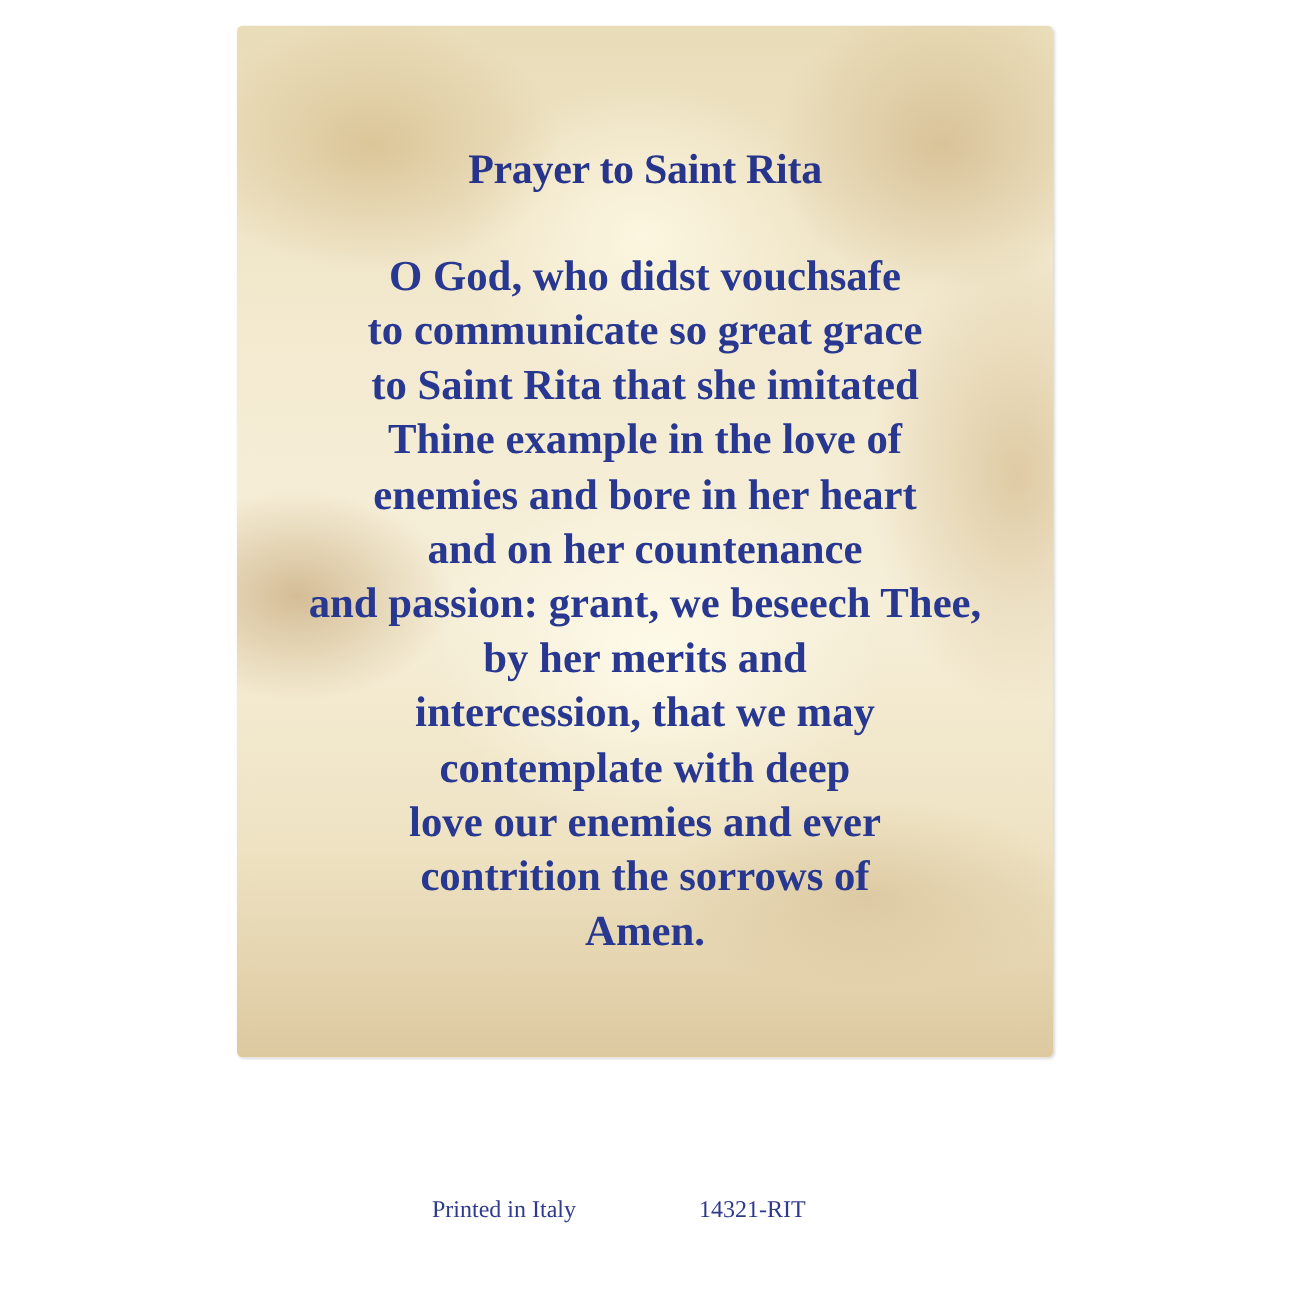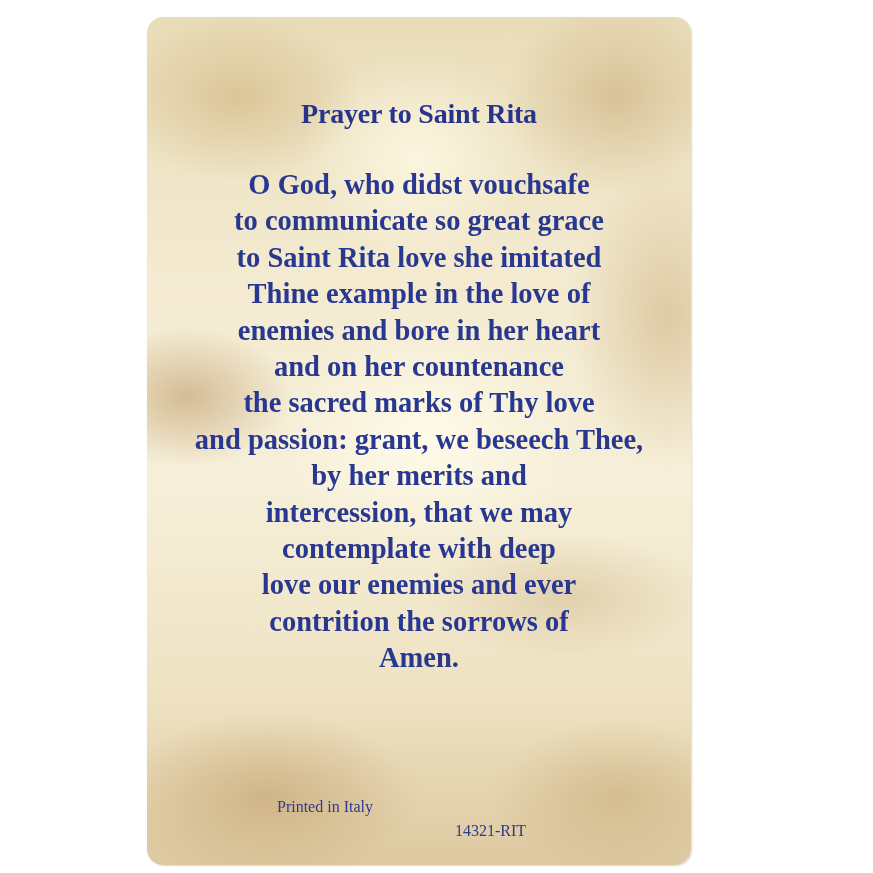--- a/index.html
+++ b/index.html
@@ -1,22 +1,22 @@
 <!DOCTYPE html>
 <html><head>
 <meta charset="utf-8">
 <style>
   html, body { margin:0; padding:0; }
   body {
     width:873px; height:873px; background:#ffffff; position:relative; overflow:hidden;
     font-family:"Liberation Serif", "DejaVu Serif", serif;
   }
   .card {
-    position:absolute; left:147px; top:17px; width:544px; height:848px;
-    border-radius:16px;
+    position:absolute; left:158px; top:17px; width:544px; height:688px;
+    border-radius:4px;
     background:
       radial-gradient(ellipse 180px 120px at 90px 80px, rgba(205,175,120,0.55), transparent 70%),
       radial-gradient(ellipse 160px 140px at 470px 80px, rgba(200,170,120,0.55), transparent 70%),
       radial-gradient(ellipse 150px 100px at 40px 380px, rgba(190,155,105,0.6), transparent 70%),
       radial-gradient(ellipse 140px 220px at 520px 300px, rgba(205,175,125,0.55), transparent 70%),
       radial-gradient(ellipse 200px 90px at 420px 580px, rgba(205,180,135,0.45), transparent 70%),
       radial-gradient(ellipse 220px 120px at 120px 780px, rgba(195,160,110,0.6), transparent 70%),
       radial-gradient(ellipse 180px 110px at 470px 780px, rgba(200,170,120,0.55), transparent 70%),
       radial-gradient(ellipse 200px 160px at 280px 420px, rgba(255,252,235,0.9), transparent 75%),
       radial-gradient(ellipse 160px 140px at 270px 140px, rgba(255,250,230,0.8), transparent 75%),
@@ -29,35 +29,34 @@
   }
   .prayer {
     position:absolute; left:0; right:0; top:150px; text-align:center;
     color:#283891; font-size:28.5px; line-height:36.4px;font-weight:bold;
   }
   .prayer .line { display:block; white-space:nowrap; }
   .footer {
     position:absolute; left:0; right:0; top:781px; font-size:16px; color:#2f3a8e;
   }
   .footer .printed { position:absolute; left:130px; }
-  .footer .code { position:absolute; left:308px;margin-top:24px; }
+  .footer .code { position:absolute; left:308px; }
 </style>
 </head>
 <body>
 
 <div class="card">
   <div class="title">Prayer to Saint Rita</div>
   <div class="prayer">
     <span class="line">O God, who didst vouchsafe</span>
     <span class="line">to communicate so great grace</span>
-    <span class="line">to Saint Rita love she imitated</span>
+    <span class="line">to Saint Rita that she imitated</span>
     <span class="line">Thine example in the love of</span>
     <span class="line">enemies and bore in her heart</span>
     <span class="line">and on her countenance</span>
-    <span class="line">the sacred marks of Thy love</span>
     <span class="line">and passion: grant, we beseech Thee,</span>
     <span class="line">by her merits and</span>
     <span class="line">intercession, that we may</span>
     <span class="line">contemplate with deep</span>
     <span class="line">love our enemies and ever</span>
     <span class="line">contrition the sorrows of</span>
     <span class="line">Amen.</span>
   </div>
   <div class="footer">
     <span class="printed">Printed in Italy</span>

